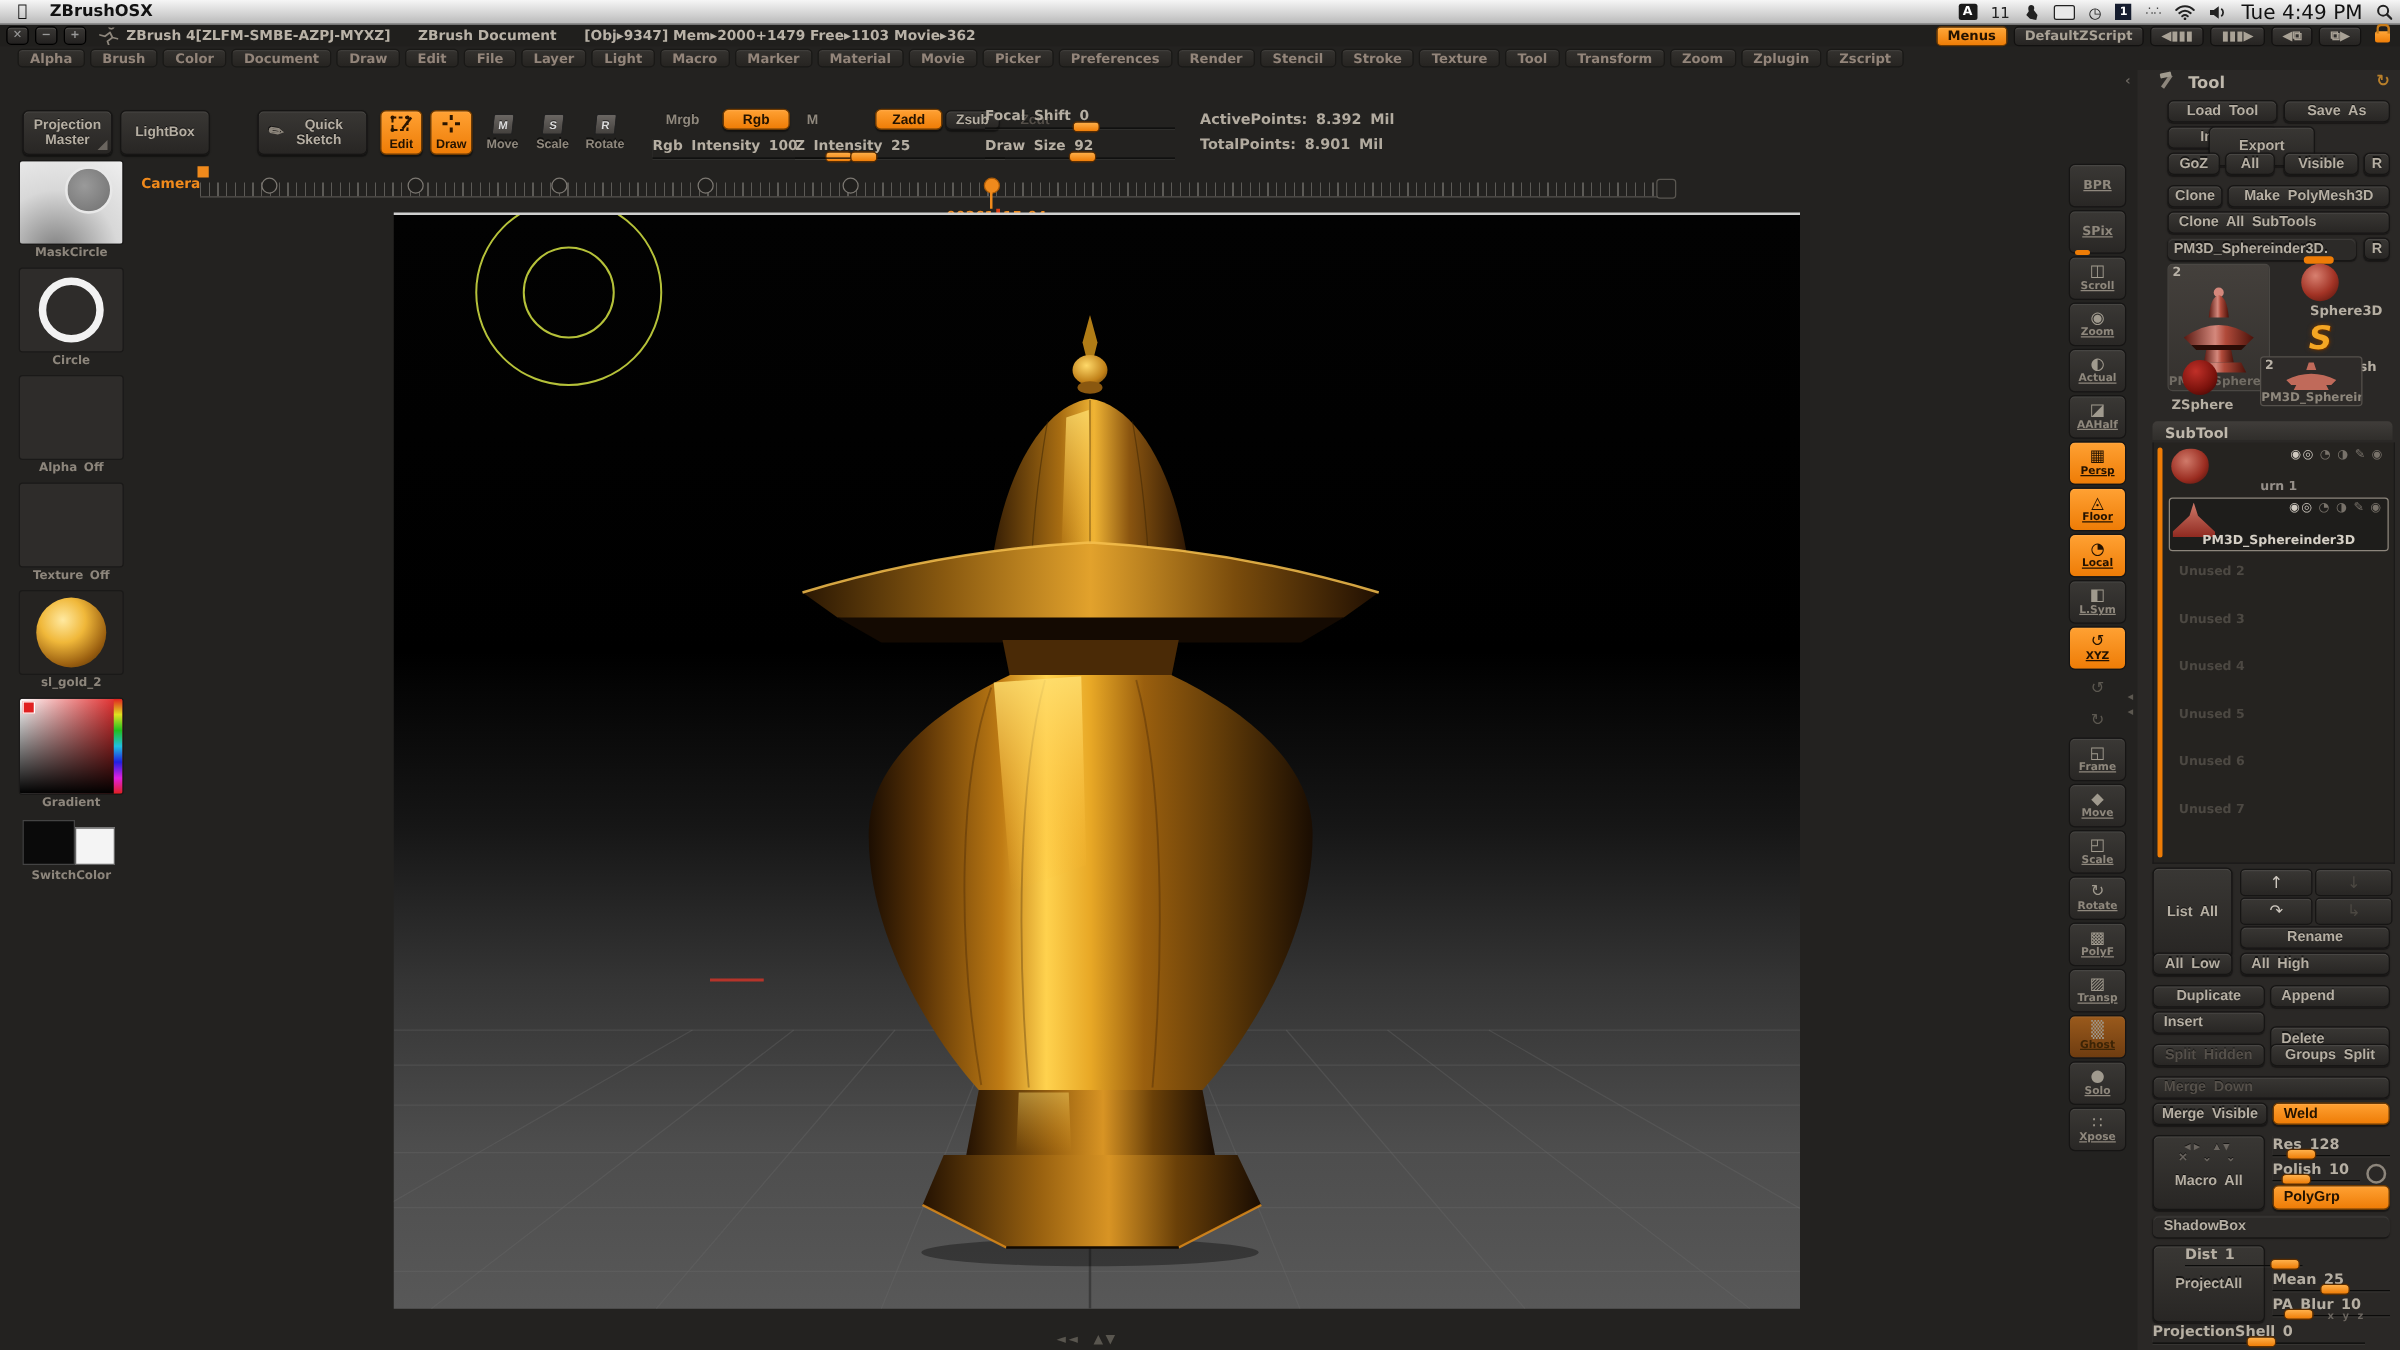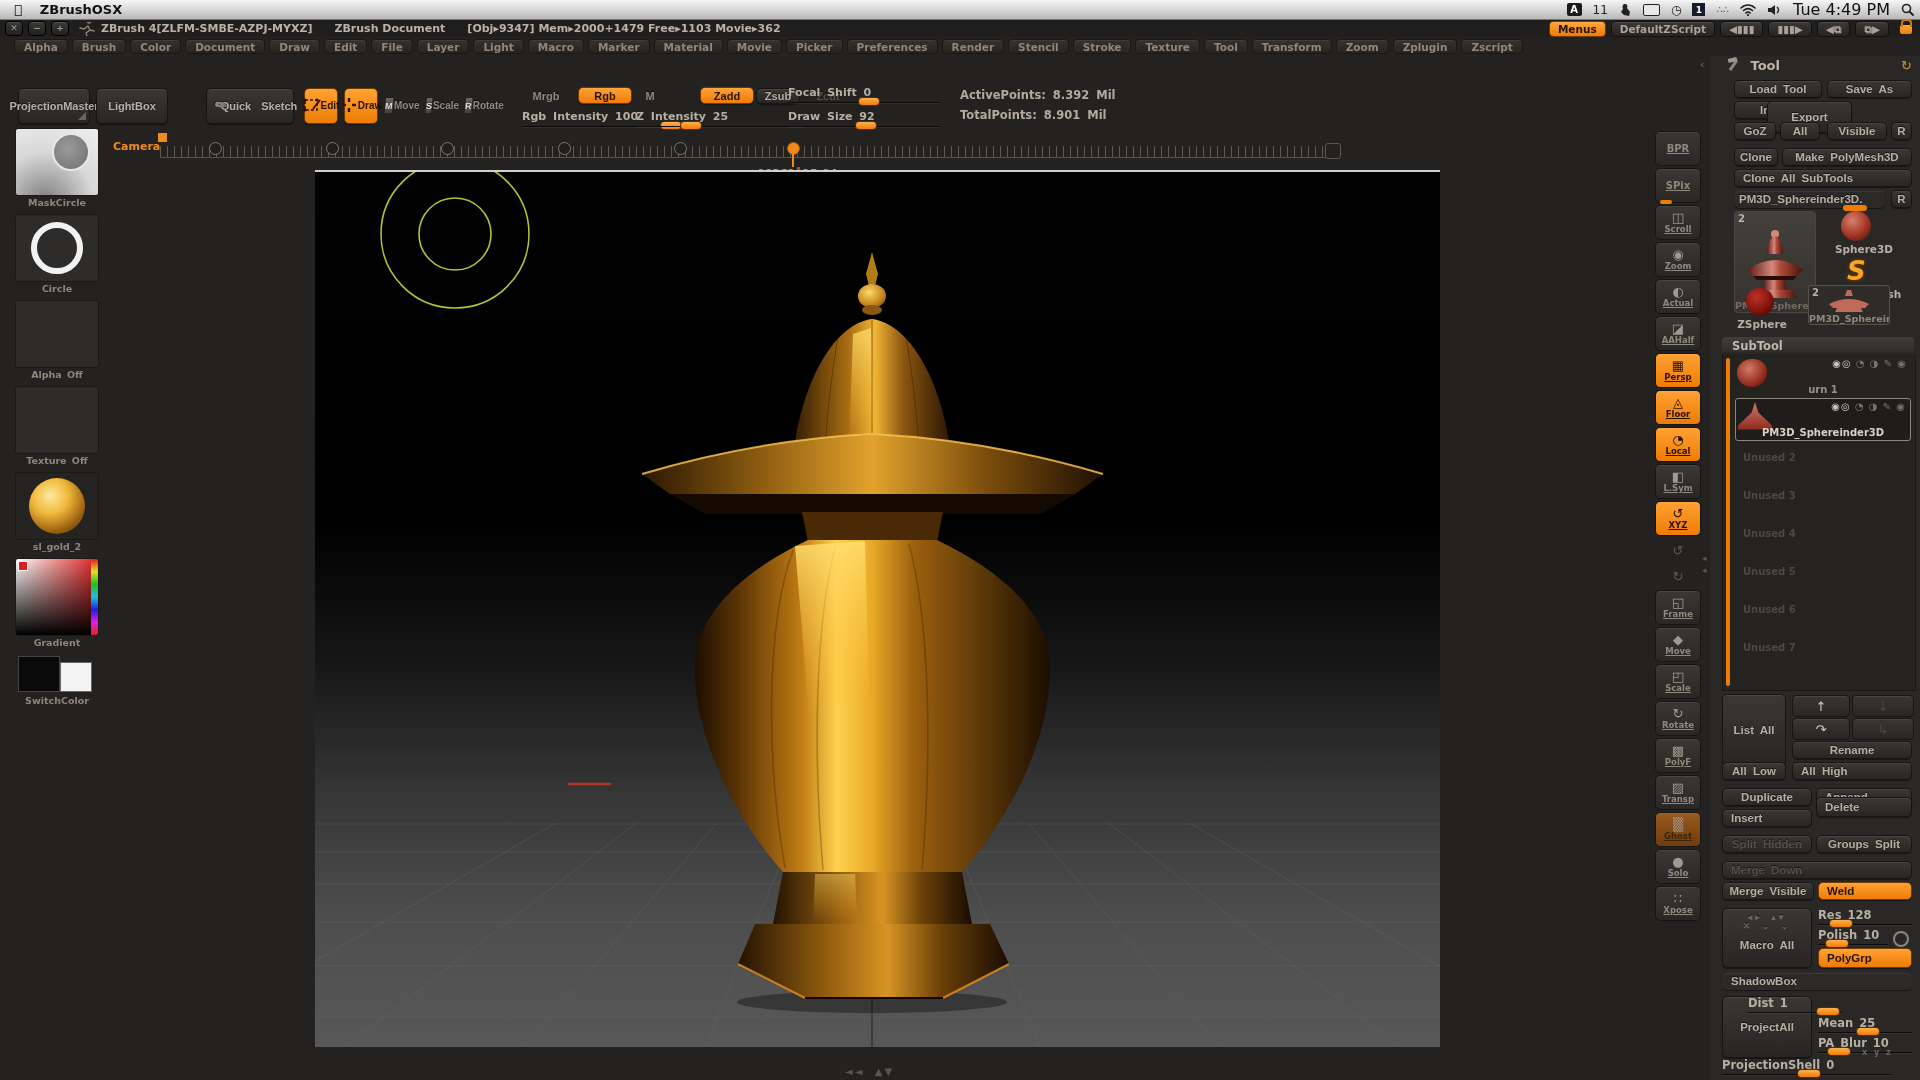--- a/index.html
+++ b/index.html
@@ -53,21 +53,21 @@
   .toolbar{position:absolute;left:0;top:58px;width:1920px;height:72px;}
   .tb{position:absolute;font-size:11px;}
   .slider{position:absolute;border-bottom:1px solid #0b0b0a;box-shadow:0 1px 0 rgba(255,255,255,.06);
     color:#b6afa3;font-size:11px;font-weight:bold;word-spacing:3px;}
   .slider .knob{position:absolute;bottom:-4px;width:20px;height:7px;border-radius:4px;
     background:linear-gradient(#ffb04a,#ee7c06);border:1px solid #5a2d00;}
   .stats{position:absolute;color:#b2ab9f;font-size:11.5px;font-weight:bold;word-spacing:3px;}
   .letterpage{display:inline-flex;width:15px;height:15px;background:linear-gradient(#6a6662,#44413e);
     border:1px solid #222;border-radius:2px;align-items:center;justify-content:center;
     color:#ddd;font-size:9px;font-weight:bold;transform:skewX(-6deg);margin-bottom:2px;}
-  .twoline{flex-direction:row;line-height:12px;}
+  .twoline{flex-direction:column;line-height:12px;}
   .fold::after{content:"";position:absolute;right:3px;bottom:3px;border-left:8px solid transparent;
     border-bottom:8px solid #6a655f;}
   
   .timeline-label{position:absolute;left:113px;top:140px;color:#f08a1c;font-size:11px;font-weight:bold;}
   .ruler{position:absolute;left:160px;top:146px;width:1170px;height:11px;
     background:repeating-linear-gradient(90deg,#5c5a56 0 1px,transparent 1px 7px);
     border-bottom:1px solid #55524e;}
   .ruler-knob{position:absolute;top:142px;width:11px;height:11px;border-radius:50%;
     border:1.5px solid #7c7872;background:#201f1d;}
   .ruler-knob.play{background:#f08a1c;border-color:#a85a08;}
@@ -643,21 +643,21 @@
       <circle cx="40" cy="22" r="4" fill="#d4887c"></circle>
       <path d="M 32 42 C 33 30 36 25 40 24 C 44 25 47 30 48 42 Z" fill="url(#rg1)"></path>
       <path d="M 12 58 Q 40 38 68 58 L 62 64 Q 40 70 18 64 Z" fill="url(#rg1)"></path>
       <path d="M 18 64 L 62 64 L 58 68 L 22 68 Z" fill="#2a0c06"></path>
       <path d="M 30 68 L 50 68 L 52 78 L 28 78 Z" fill="url(#rg1)"></path>
       <path d="M 22 78 L 58 78 L 62 86 L 18 86 Z" fill="url(#rg1)"></path>
     </svg>
     <span class="tlabel">PM3D_Sphereind</span>
   </div>
   <span class="ball red" style="left:1841px;top:211px;width:30px;height:30px;"></span>
-  <span class="thumb-label" style="left:1822px;top:243px;width:84px;">Sphere3D</span>
+  <span class="thumb-label" style="left:1822px;top:243px;width:84px;text-align:right;">Sphere3D</span>
   <span class="sglyph" style="left:1847px;top:256px;">S</span>
   <span class="thumb-label" style="left:1814px;top:288px;width:100px;">SimpleBrush</span>
   <span class="ball darkred" style="left:1746px;top:288px;width:28px;height:28px;"></span>
   <span class="thumb-label" style="left:1724px;top:318px;width:76px;">ZSphere</span>
   <div class="smallthumb">
     <span class="badge">2</span>
     <svg width="80" height="26" viewBox="0 0 80 26" style="margin-top:2px;">
       <path d="M 38 2 L 42 2 L 44 8 L 36 8 Z M 20 16 Q 40 6 60 16 L 56 20 L 24 20 Z M 28 20 L 52 20 L 54 24 L 26 24 Z" fill="#c06a5a"></path>
     </svg>
     <span class="tlabel" style="position:absolute;left:0;bottom:0;width:100%;text-align:center;color:#8f887d;font-size:9.5px;font-weight:bold;">PM3D_Sphereind</span>
@@ -717,21 +717,21 @@
   <span class="arrowbtn" style="left:1792px;top:695px;width:56px;height:20px;">↑</span>
   <span class="arrowbtn dim" style="left:1852px;top:695px;width:60px;height:20px;">↓</span>
   <span class="arrowbtn" style="left:1792px;top:718px;width:56px;height:20px;">↷</span>
   <span class="arrowbtn dim" style="left:1852px;top:718px;width:60px;height:20px;">↳</span>
   <button class="btn p-abs" style="left:1792px;top:741px;width:120px;height:18px;">Rename</button>
   <button class="btn p-abs" style="left:1722px;top:762px;width:64px;height:18px;">All Low</button>
   <button class="btn p-abs" style="left:1792px;top:762px;width:120px;height:18px;justify-content:flex-start;padding-left:8px;">All High</button>
   <button class="btn p-abs" style="left:1722px;top:788px;width:90px;height:18px;">Duplicate</button>
   <button class="btn p-abs" style="left:1816px;top:788px;width:96px;height:18px;justify-content:flex-start;padding-left:8px;">Append</button>
   <button class="btn p-abs" style="left:1722px;top:809px;width:90px;height:18px;justify-content:flex-start;padding-left:8px;">Insert</button>
-  <button class="btn p-abs" style="left:1816px;top:797px;width:96px;height:20px;justify-content:flex-start;padding-left:8px;text-align:right;">Delete</button>
+  <button class="btn p-abs" style="left:1816px;top:821px;width:96px;height:20px;justify-content:flex-start;padding-left:8px;text-align:right;">Delete</button>
   <button class="btn dim p-abs" style="left:1722px;top:835px;width:90px;height:18px;">Split Hidden</button>
   <button class="btn p-abs" style="left:1816px;top:835px;width:96px;height:18px;">Groups Split</button>
   <button class="btn dim p-abs" style="left:1722px;top:861px;width:190px;height:18px;justify-content:flex-start;padding-left:8px;">Merge Down</button>
   <button class="btn p-abs" style="left:1722px;top:882px;width:92px;height:18px;">Merge Visible</button>
   <button class="btn on p-abs" style="left:1818px;top:882px;width:94px;height:18px;justify-content:flex-start;padding-left:8px;">Weld</button>
   <button class="btn p-abs" style="left:1722px;top:908px;width:90px;height:60px;position:absolute;">
     <span class="remesh-icons">◂▸ ▴▾<br>✕ ⌄ ⌄</span>
     <span style="margin-top:14px;">Macro All</span>
   </button>
   <div class="p-slider" style="left:1818px;top:908px;width:94px;height:16px;">

